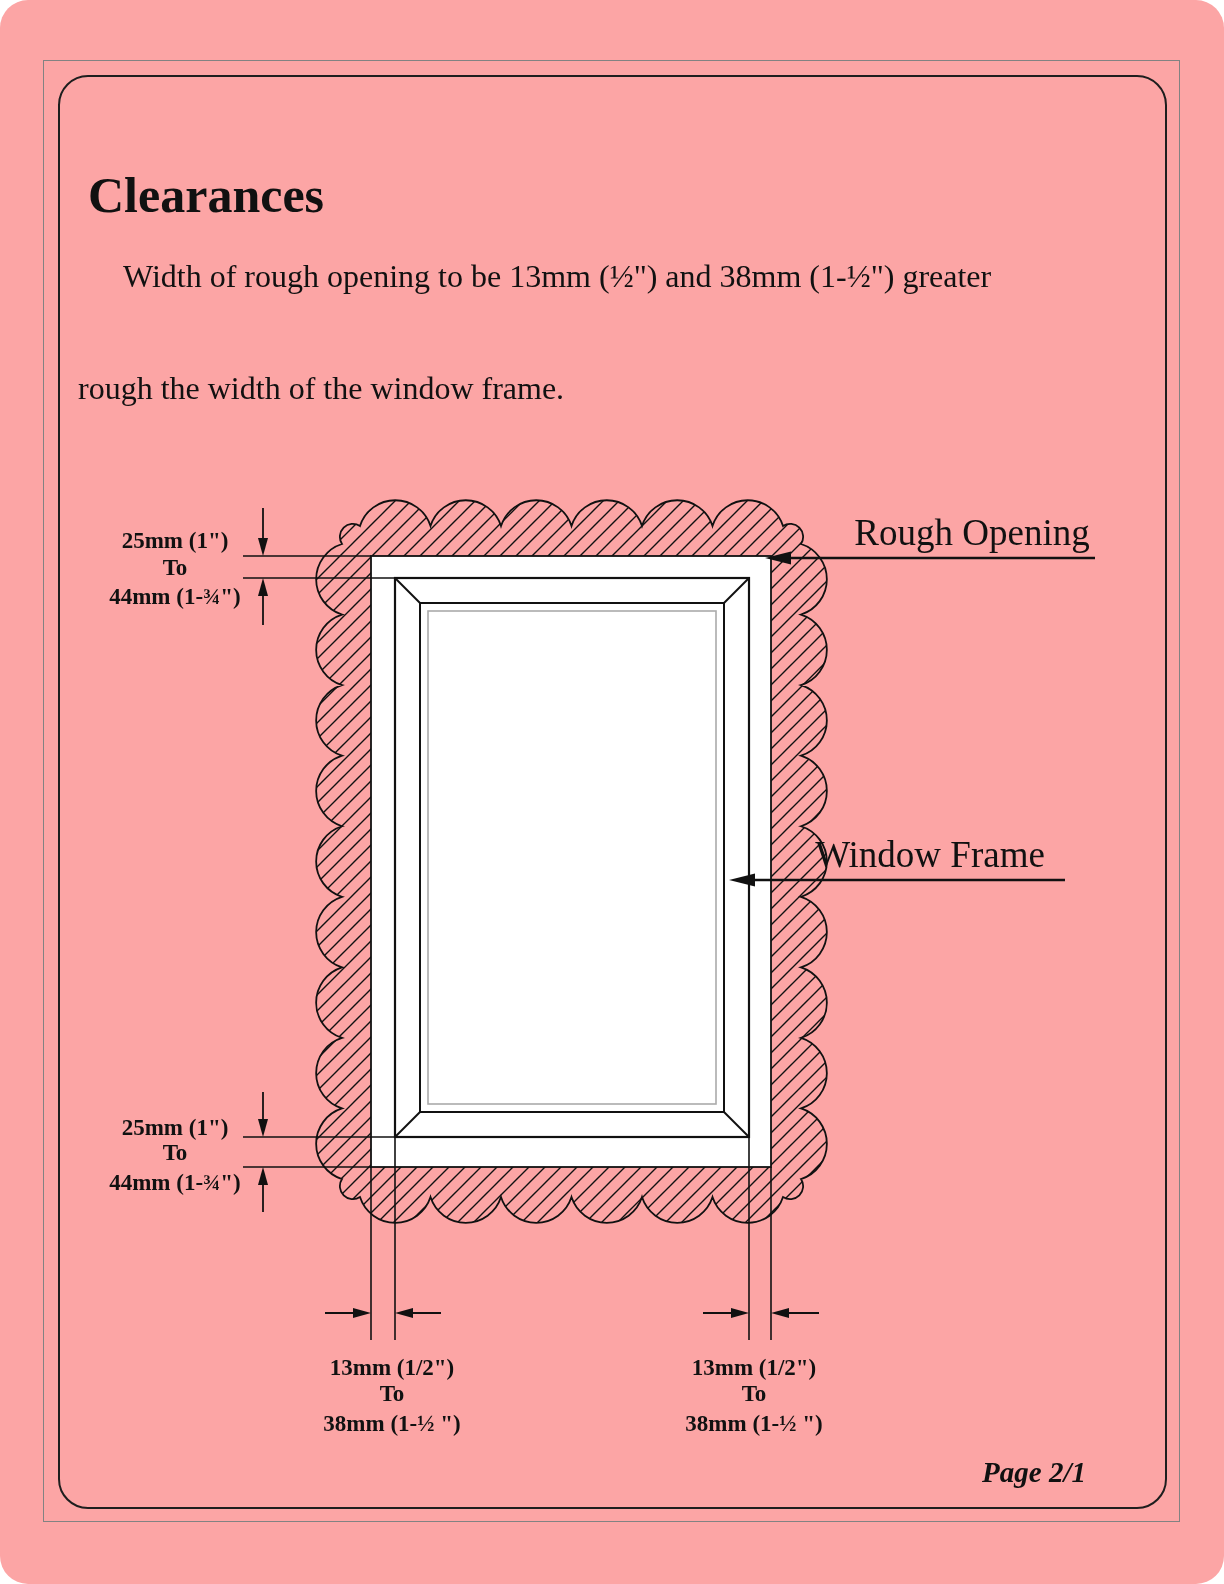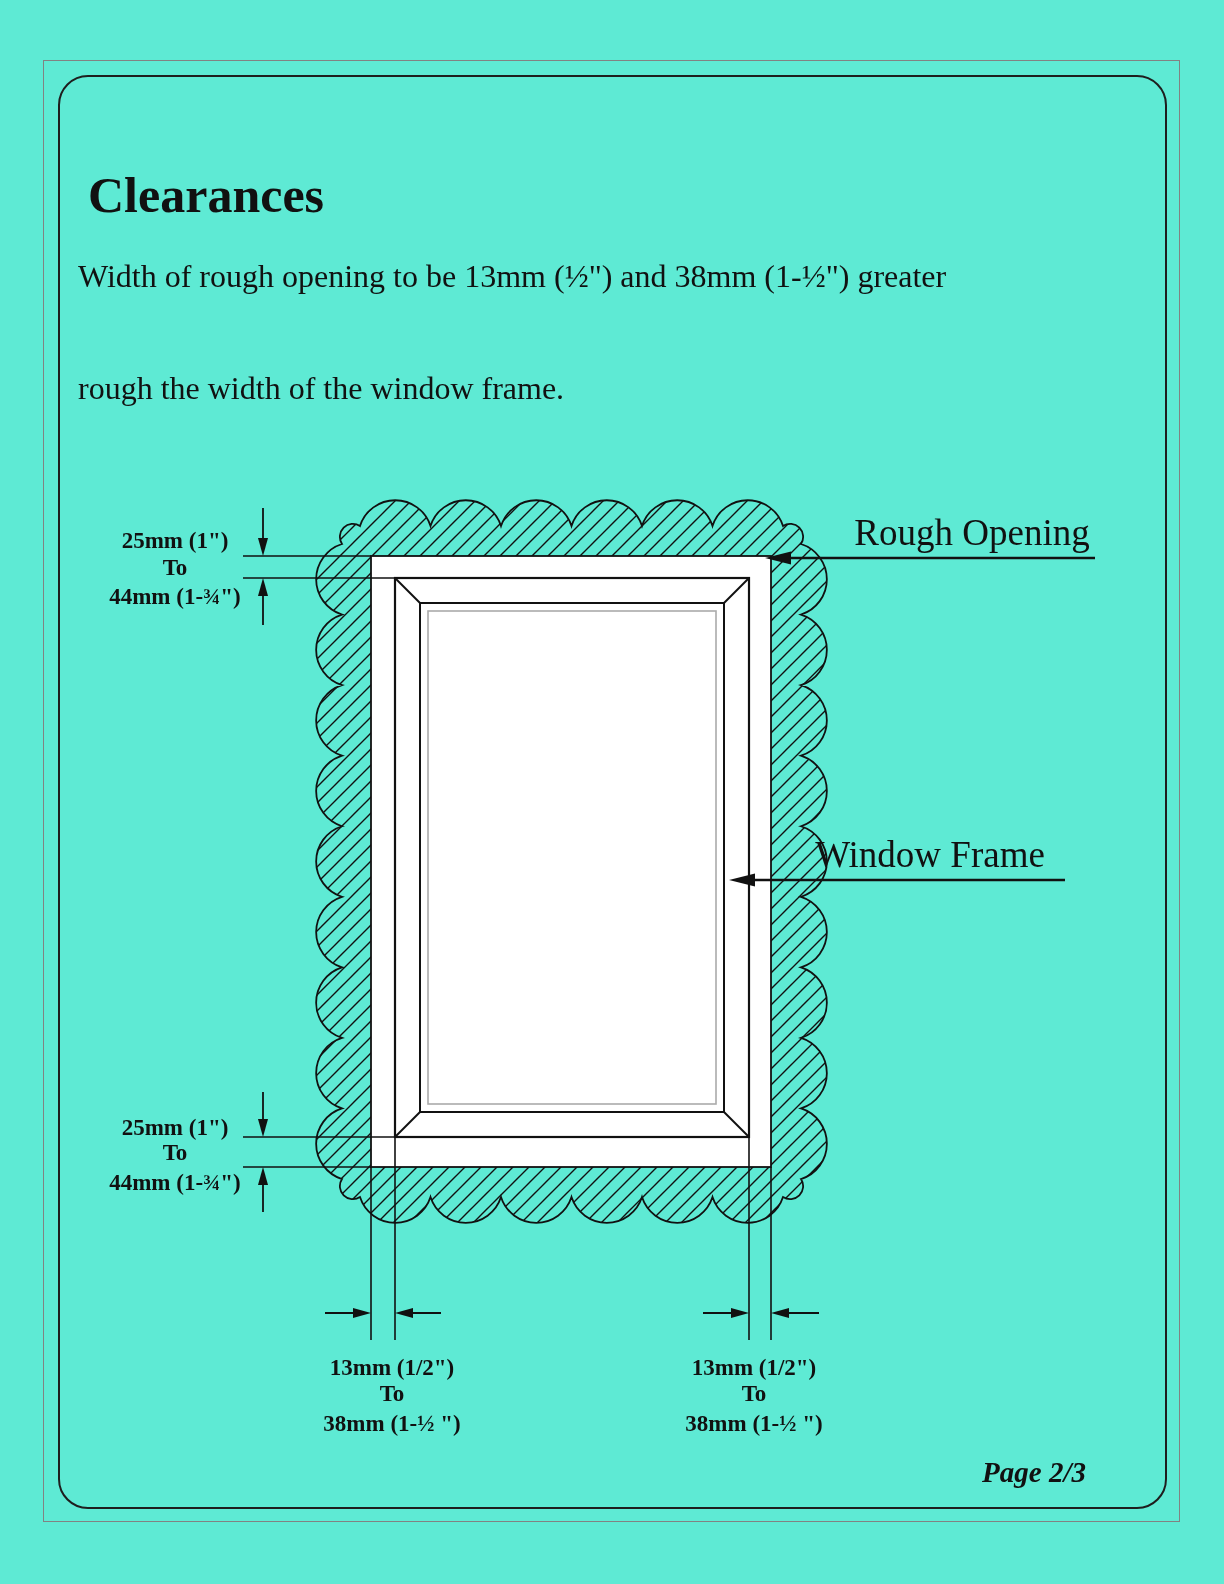--- a/index.html
+++ b/index.html
@@ -1,24 +1,24 @@
 <!DOCTYPE html>
 <html><head>
 <meta charset="utf-8">
 <style>
   html,body{margin:0;padding:0;background:#fff;}
-  .page{position:relative;width:1224px;height:1584px;background:#5eead4;overflow:hidden;
-        font-family:"Liberation Serif",serif;color:#111;}
+  .page{position:relative;width:1224px;height:1584px;background:#fca5a5;overflow:hidden;
+        font-family:"Liberation Serif",serif;color:#111;border-radius:28px;}
   .outer-border{position:absolute;left:43px;top:60px;width:1135px;height:1460px;
         border:1.5px solid #828282;}
   .inner-border{position:absolute;left:58px;top:75px;width:1105px;height:1430px;
         border:2px solid #1e1e1e;border-radius:30px;}
   .title{position:absolute;left:88px;top:170px;font-size:50px;font-weight:700;line-height:1;}
   .para{position:absolute;left:78px;font-size:32px;line-height:40px;white-space:nowrap;}
-  .para-1{top:256px;}
+  .para-1{top:256px;margin-left:45px;}
   .para-2{top:368px;}
   .diagram-svg{position:absolute;left:0;top:0;}
   .dim-text{font-family:"Liberation Serif",serif;font-size:23px;font-weight:700;
         text-anchor:middle;fill:#111;}
   .lbl-text{font-family:"Liberation Serif",serif;font-size:37px;font-weight:400;
         text-anchor:middle;fill:#111;}
   .page-num{position:absolute;right:138px;top:1456px;font-size:29px;font-weight:700;
         font-style:italic;}
   .ink{stroke:#111;}
 </style>
@@ -105,14 +105,14 @@
 
     <text class="dim-text" x="392" y="1375">13mm (1/2")</text>
     <text class="dim-text" x="392" y="1401">To</text>
     <text class="dim-text" x="392" y="1431">38mm (1-½ ")</text>
 
     <text class="dim-text" x="754" y="1375">13mm (1/2")</text>
     <text class="dim-text" x="754" y="1401">To</text>
     <text class="dim-text" x="754" y="1431">38mm (1-½ ")</text>
   </svg>
 
-  <div class="page-num">Page 2/3</div>
+  <div class="page-num">Page 2/1</div>
 </div>
 
 </body></html>

